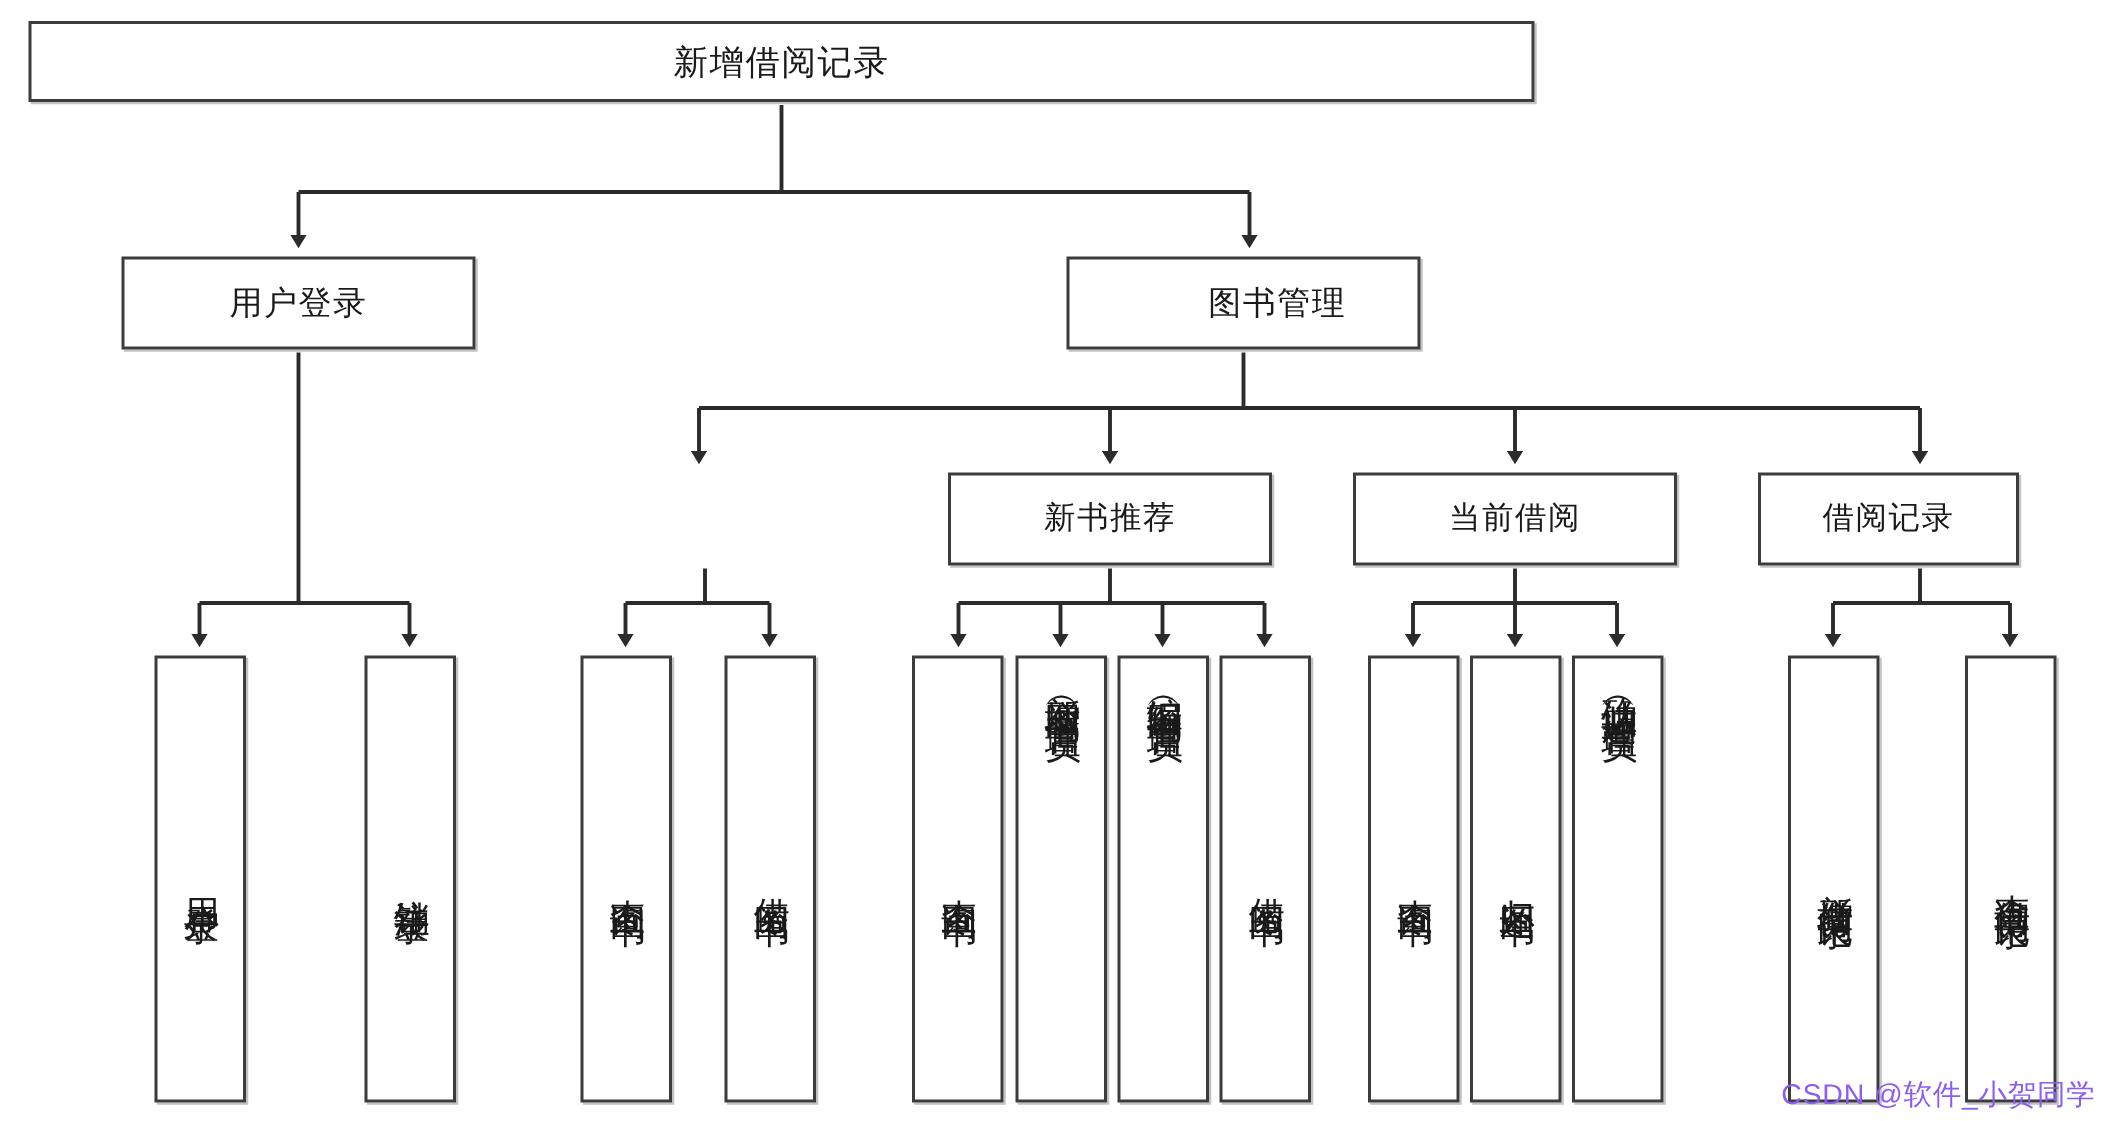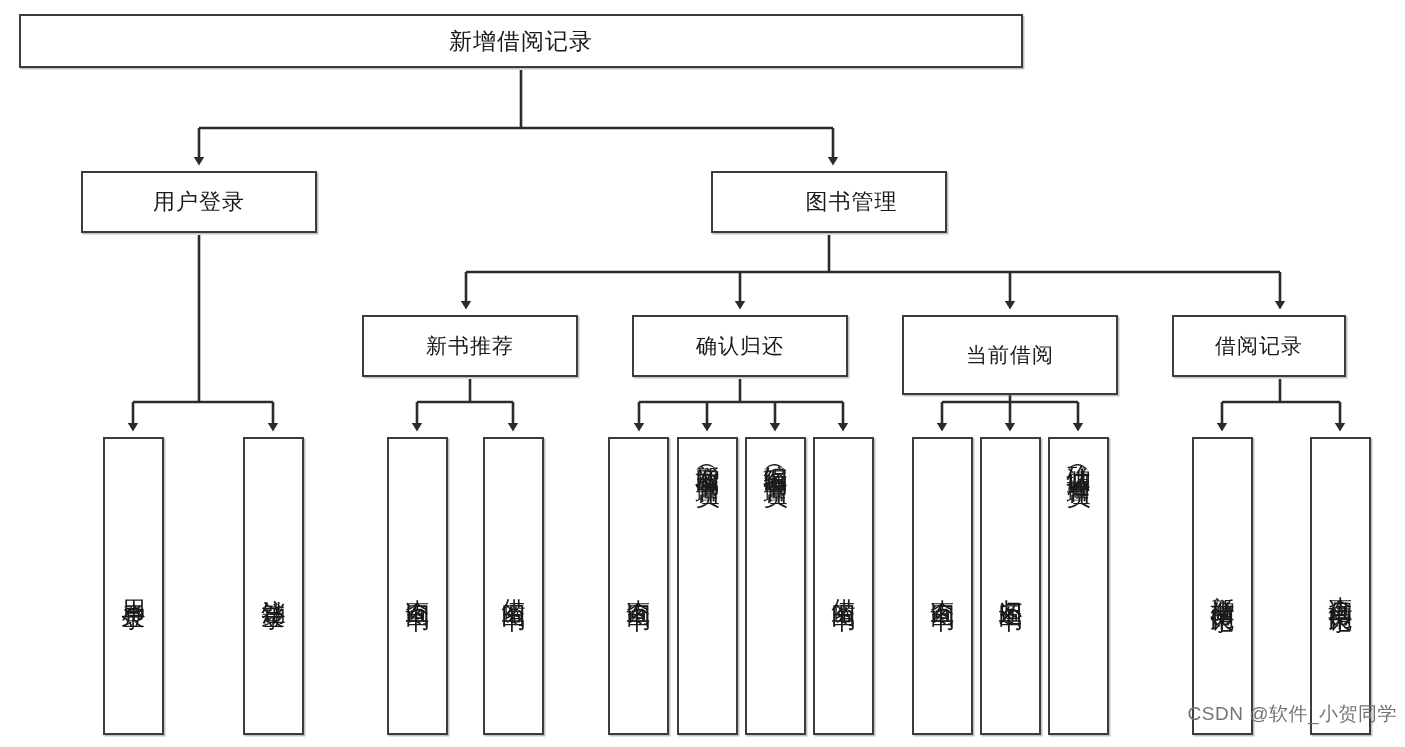--- a/index.html
+++ b/index.html
@@ -63,23 +63,23 @@
     margin-top:6px;
   }
   
   .node.leaf.centered{align-items:center;}
   .node.leaf.centered .vlabel{margin-top:0;}
 
   
   #watermark{
     position:absolute;
     right:8px;
-    bottom:20px;
+    bottom:4px;
     font-size:19px;
-    color:#737373;
+    color:#8b5cf6;
     letter-spacing:.5px;
     white-space:nowrap;
     user-select:none;
   }
 </style>
 </head>
 <body>
 
 <div id="canvas">
 
@@ -139,29 +139,26 @@
   </div>
 
   <div class="node lvl2" style="left:81px; top:171px; width:236px; height:62px;">
     <span class="label">用户登录</span>
   </div>
 
   <div class="node lvl2" style="left:711px; top:171px; width:236px; height:62px;padding-left:45px;">
     <span class="label">图书管理</span>
   </div>
 
-  <div class="node lvl3" style="left:362px; top:315px; width:216px; height:62px;">
+
+  <div class="node lvl3" style="left:632px; top:315px; width:216px; height:62px;">
     <span class="label">新书推荐</span>
   </div>
 
-  <div class="node lvl3" style="left:632px; top:315px; width:216px; height:62px;">
-    <span class="label">确认归还</span>
-  </div>
-
-  <div class="node lvl3" style="left:902px; top:315px; width:216px; height:80px;">
+  <div class="node lvl3" style="left:902px; top:315px; width:216px; height:62px;">
     <span class="label">当前借阅</span>
   </div>
 
   <div class="node lvl3" style="left:1172px; top:315px; width:174px; height:62px;">
     <span class="label">借阅记录</span>
   </div>
 
   <div class="node leaf centered" style="left:103px; top:437px; width:61px; height:298px;">
     <span class="vlabel">用户登录</span>
   </div>

